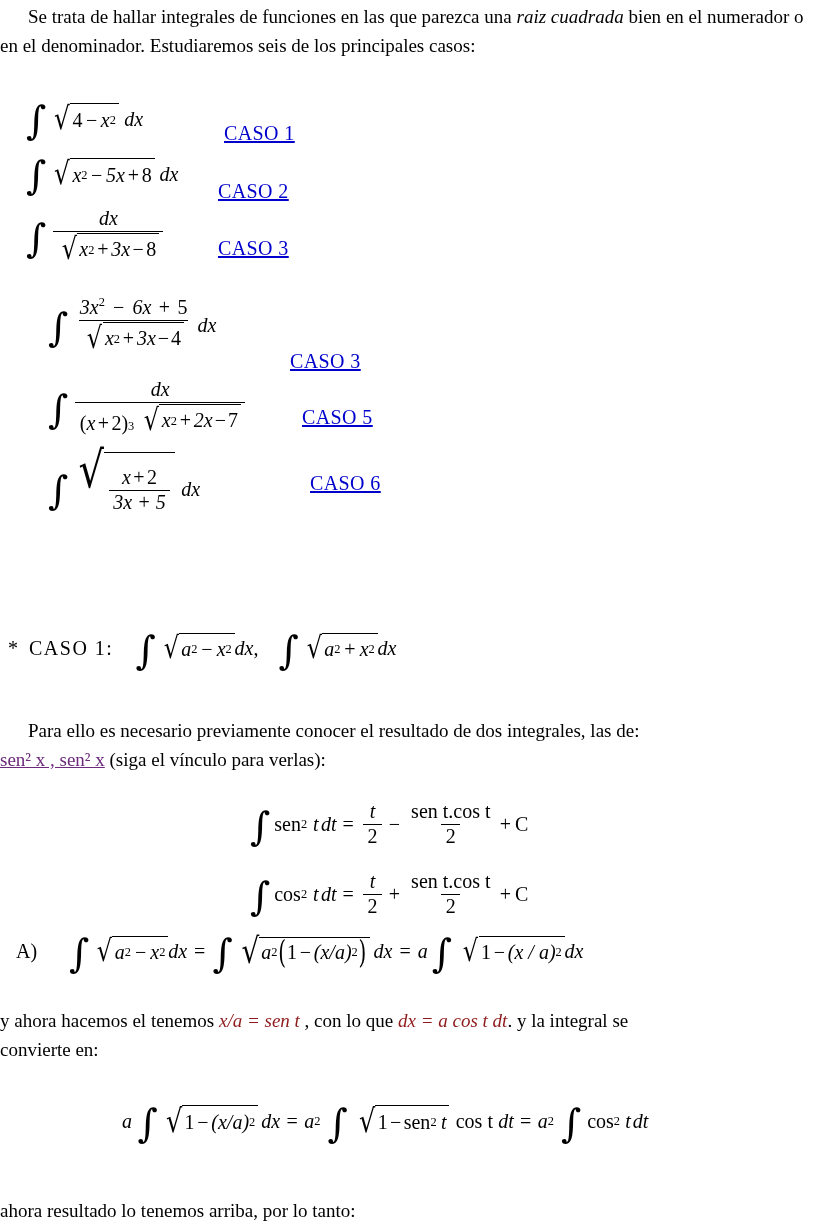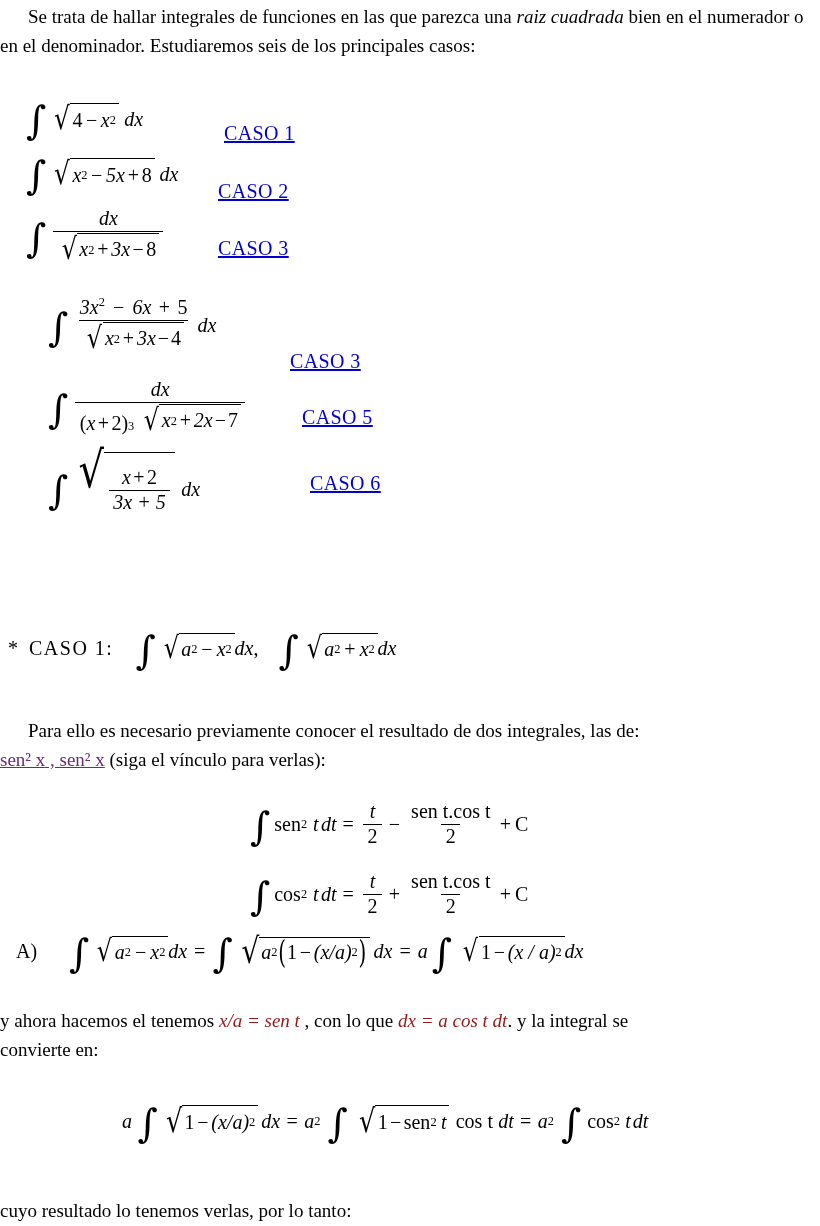--- a/index.html
+++ b/index.html
@@ -459,14 +459,14 @@
       <sup class="spn">2</sup>
     <span class="intg" style="margin-left:.18em;">∫</span>
     <span class="mo" style="margin-left:.10em;">cos</span>
       <sup class="spn">2</sup>
     <span class="mi" style="margin-left:.26em;">t</span>
     <span class="mi" style="margin-left:.10em;">dt</span>
   </span>
 </div>
 
 <div class="para" style="left:0px; top:1196px; width:818px;">
-  <span>cuyo resultado lo tenemos verlas, por lo tanto:</span>
+  <span>ahora resultado lo tenemos arriba, por lo tanto:</span>
 </div>
 
 </body></html>

